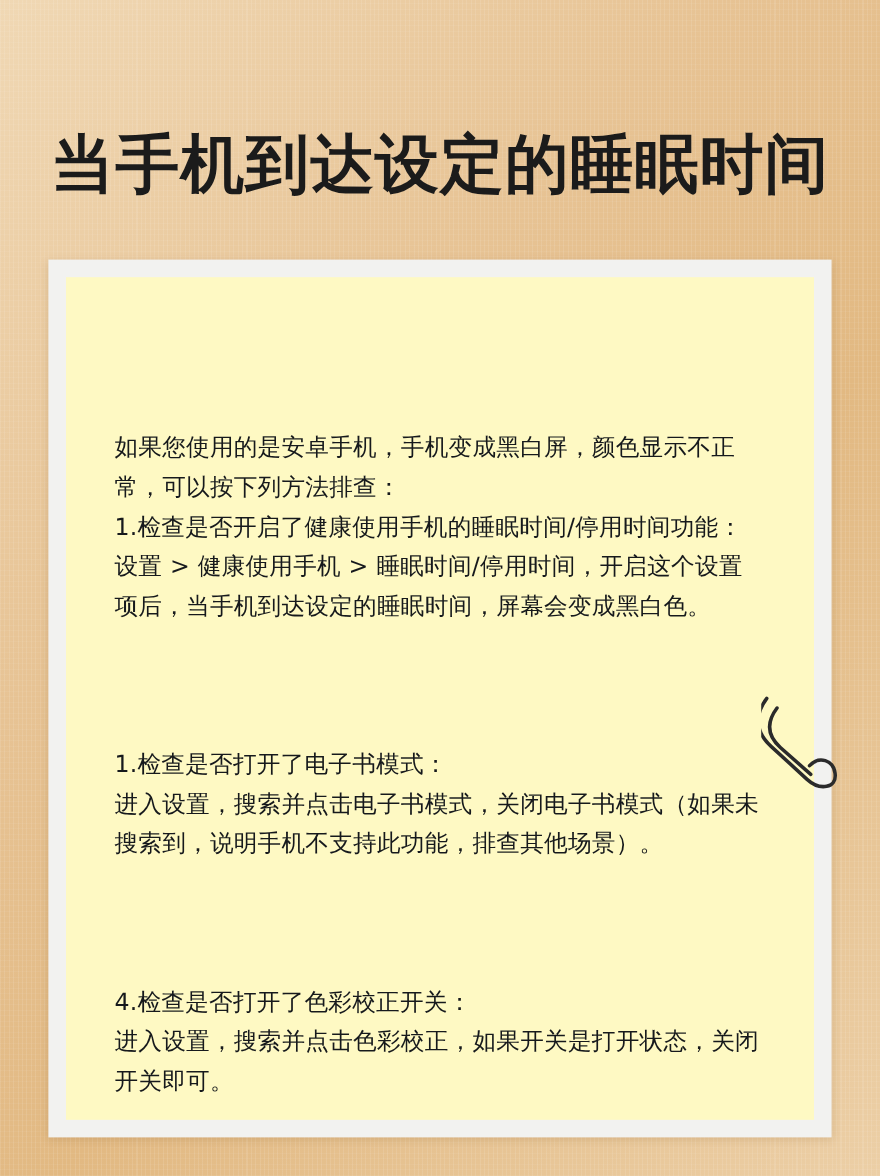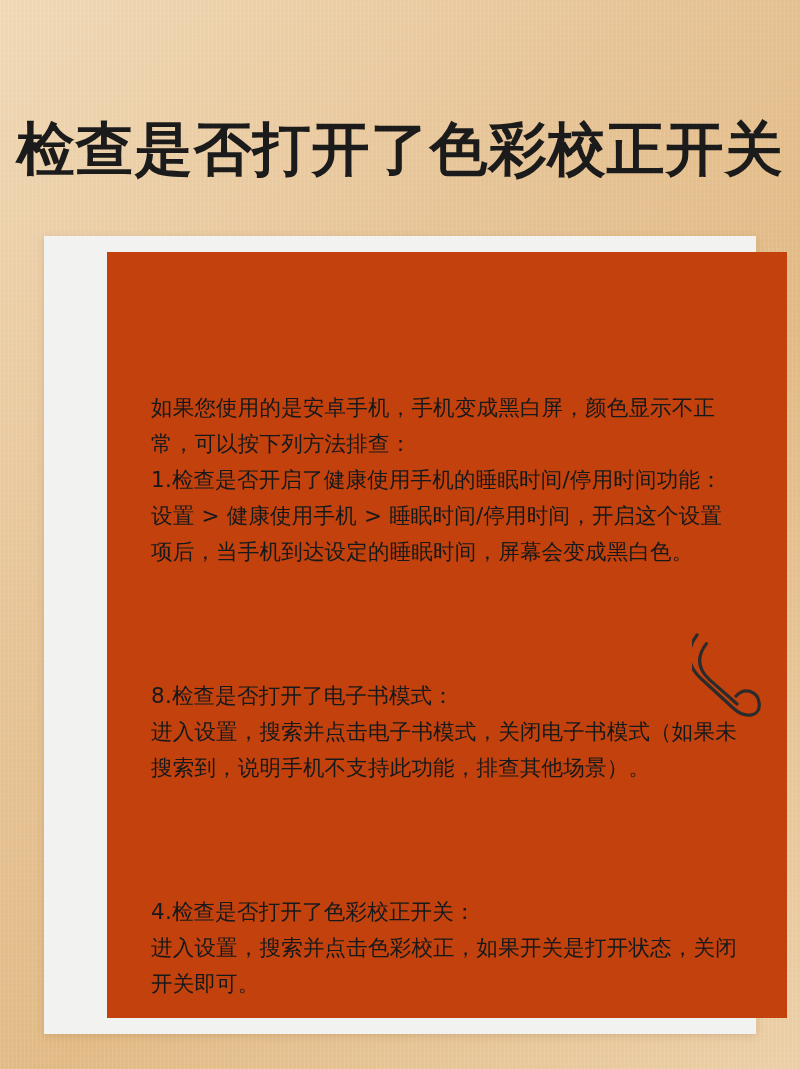--- a/index.html
+++ b/index.html
@@ -55,25 +55,24 @@
     height: 798px;
     background: #f2f2f0;
     box-sizing: border-box;
     padding: 16px;
     box-shadow: 0 2px 8px rgba(120, 80, 30, 0.18);
   }
 
   .card-inner {
     width: 100%;
     height: 100%;
-    background: #c2410c;
+    background: #fef9c3;
     box-sizing: border-box;
     padding: 66px 44px 25px 44px;
     overflow: hidden;
-    margin-left: 47px;
   }
 
   .body-text {
     font-family: "DejaVu Sans", "Liberation Sans", sans-serif;
     font-size: 21.5px;
     line-height: 36px;
     color: #16191c;
     letter-spacing: 0.2px;
     white-space: pre-wrap;
     word-break: break-all;
@@ -93,28 +92,28 @@
     width: 70px;
     height: 110px;
     pointer-events: none;
   }
 </style>
 </head>
 <body>
 
 <div class="poster">
 
-  <h1 class="title">检查是否打开了色彩校正开关</h1>
+  <h1 class="title">当手机到达设定的睡眠时间</h1>
 
   <div class="card-outer">
     <div class="card-inner">
       <div class="body-text">
         <p class="para">如果您使用的是安卓手机，手机变成黑白屏，颜色显示不正常，可以按下列方法排查：
 1.检查是否开启了健康使用手机的睡眠时间/停用时间功能：设置 &gt; 健康使用手机 &gt; 睡眠时间/停用时间，开启这个设置项后，当手机到达设定的睡眠时间，屏幕会变成黑白色。</p>
-        <p class="para">8.检查是否打开了电子书模式：
+        <p class="para">1.检查是否打开了电子书模式：
 进入设置，搜索并点击电子书模式，关闭电子书模式（如果未搜索到，说明手机不支持此功能，排查其他场景）。</p>
         <p class="para">4.检查是否打开了色彩校正开关：
 进入设置，搜索并点击色彩校正，如果开关是打开状态，关闭开关即可。</p>
         
       </div>
     </div>
   </div>
 
   <svg class="clip" viewBox="0 0 70 110">
     <path d="M18 4 C4 18, 4 34, 16 48 L44 82 C54 94, 70 94, 70 80 C70 68, 58 62, 48 70" fill="none" stroke="#2b2b2b" stroke-width="3.2" stroke-linecap="round" transform="translate(-6,-2) rotate(-8 35 55)"></path>

